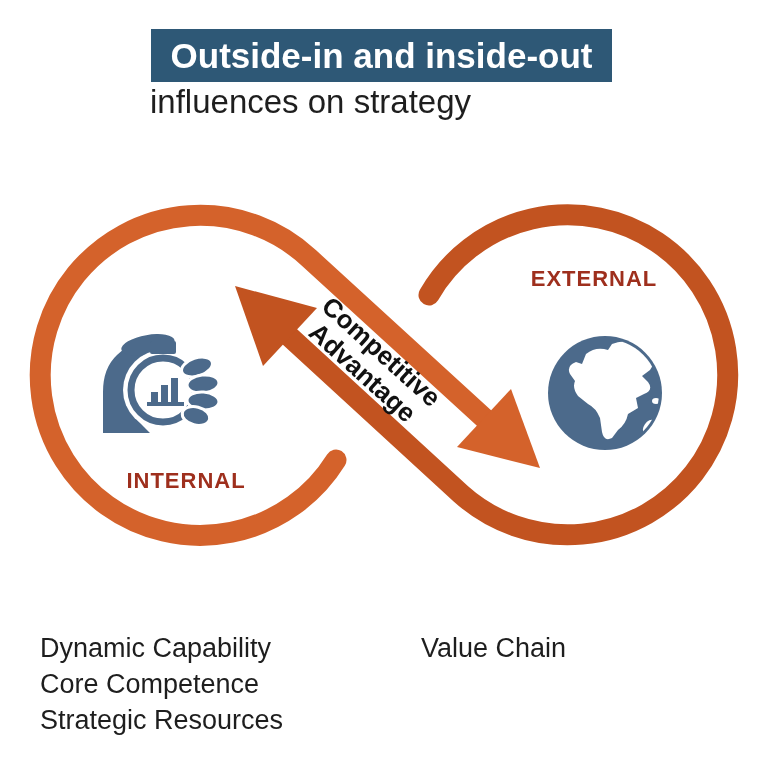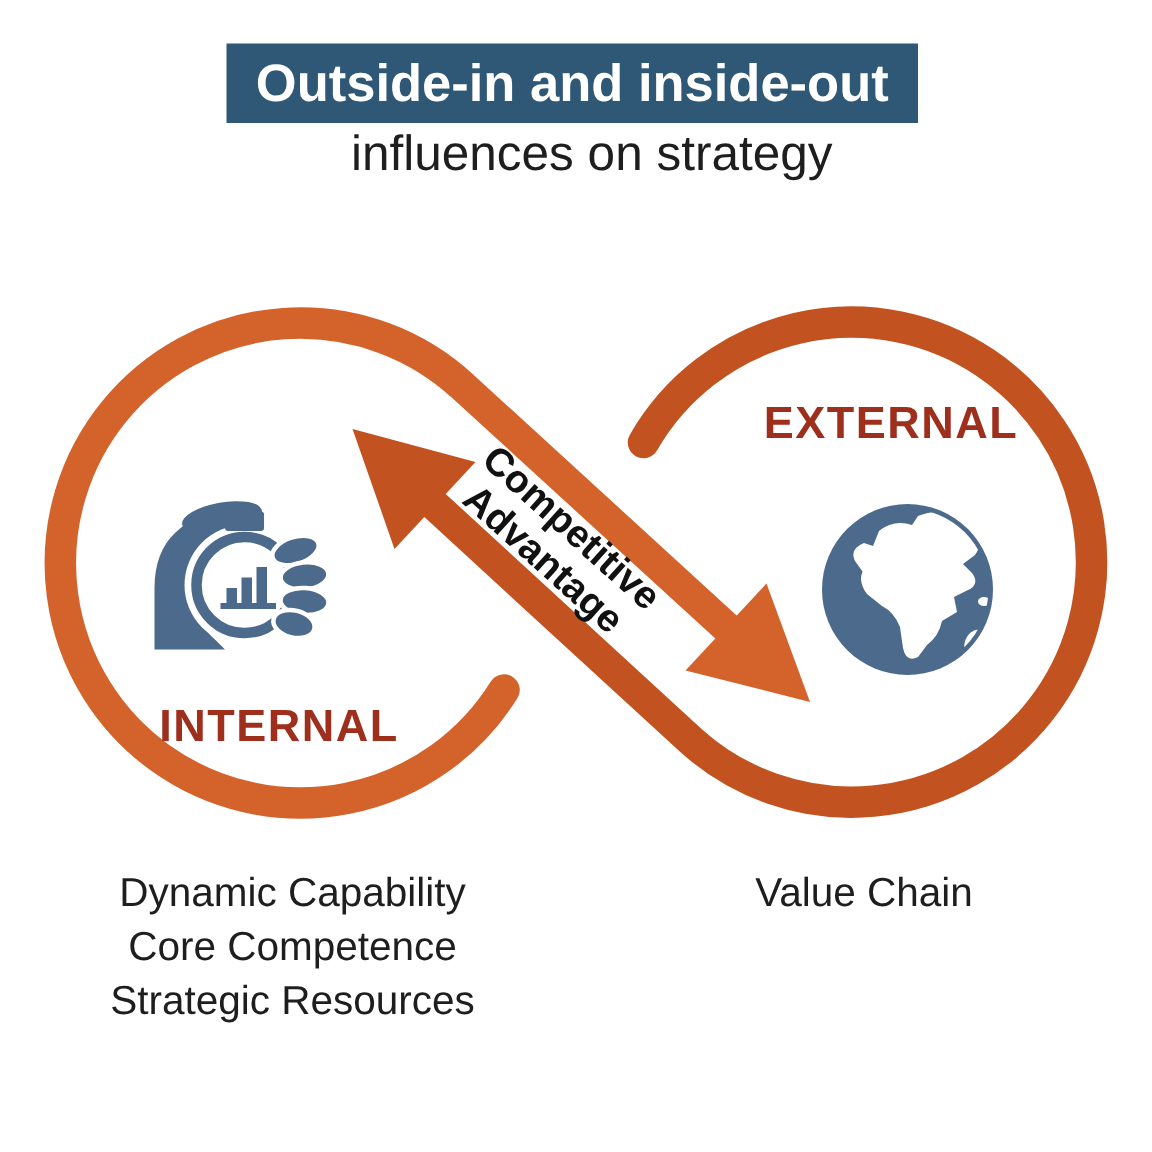--- a/index.html
+++ b/index.html
@@ -14,50 +14,50 @@
   html,body{margin:0;padding:0;background:#ffffff;}
   body{font-family:"Liberation Sans","DejaVu Sans",sans-serif;}
   .canvas{position:relative;width:768px;height:768px;background:#fff;overflow:hidden;margin:0 auto;}
 
   .title-banner{
     position:absolute;left:151px;top:29px;width:461px;height:53px;
     background:var(--title-bg);display:flex;align-items:center;justify-content:center;
     color:#fff;font-size:35px;font-weight:700;letter-spacing:0px;white-space:nowrap;
   }
   .subtitle{
-    position:absolute;left:164px;top:84px;width:461px;height:36px;
-    display:flex;align-items:center;justify-content:center;
+    position:absolute;left:150px;top:84px;width:461px;height:36px;
+    display:flex;align-items:center;justify-content:flex-start;
     color:var(--text-dark);font-size:33px;font-weight:400;white-space:nowrap;
   }
 
   .loop-svg{position:absolute;left:0;top:0;width:768px;height:768px;}
   .loop-bright-stroke{stroke:var(--loop-bright);fill:none;stroke-width:21;stroke-linecap:round;}
   .loop-dark-stroke{stroke:var(--loop-dark);fill:none;stroke-width:21;stroke-linecap:round;}
   .loop-bright-fill{fill:var(--loop-bright);}
   .loop-dark-fill{fill:var(--loop-dark);}
   .icon-blue-fill{fill:var(--icon-blue);}
   .icon-white-fill{fill:#ffffff;}
 
   .zone-label{
     position:absolute;width:210px;text-align:center;
-    color:var(--label-red);font-weight:700;font-size:30px;letter-spacing:1px;white-space:nowrap;
+    color:var(--label-red);font-weight:700;font-size:22px;letter-spacing:1px;white-space:nowrap;
   }
   .zone-label.internal{left:81px;top:452px;margin-top:16px;}
   .zone-label.external{left:489px;top:266px;}
 
   .arrow-label{
     position:absolute;left:272px;top:332px;width:200px;height:60px;
     transform:rotate(42deg);transform-origin:50% 50%;
     display:flex;flex-direction:column;align-items:center;justify-content:center;
     color:var(--arrow-text);font-weight:700;font-size:26px;line-height:28px;white-space:nowrap;
   }
 
   .factor-list{
-    position:absolute;width:310px;top:577px;
-    text-align:center;color:var(--text-dark);font-size:27px;line-height:36px;white-space:nowrap;
+    position:absolute;width:310px;top:630px;
+    color:var(--text-dark);font-size:27px;line-height:36px;white-space:nowrap;
   }
   .factor-list.left{left:40px;}
   .factor-list.right{left:421px;}
 </style>
 </head>
 <body>
 
 <div class="canvas">
 
   <div class="title-banner">

